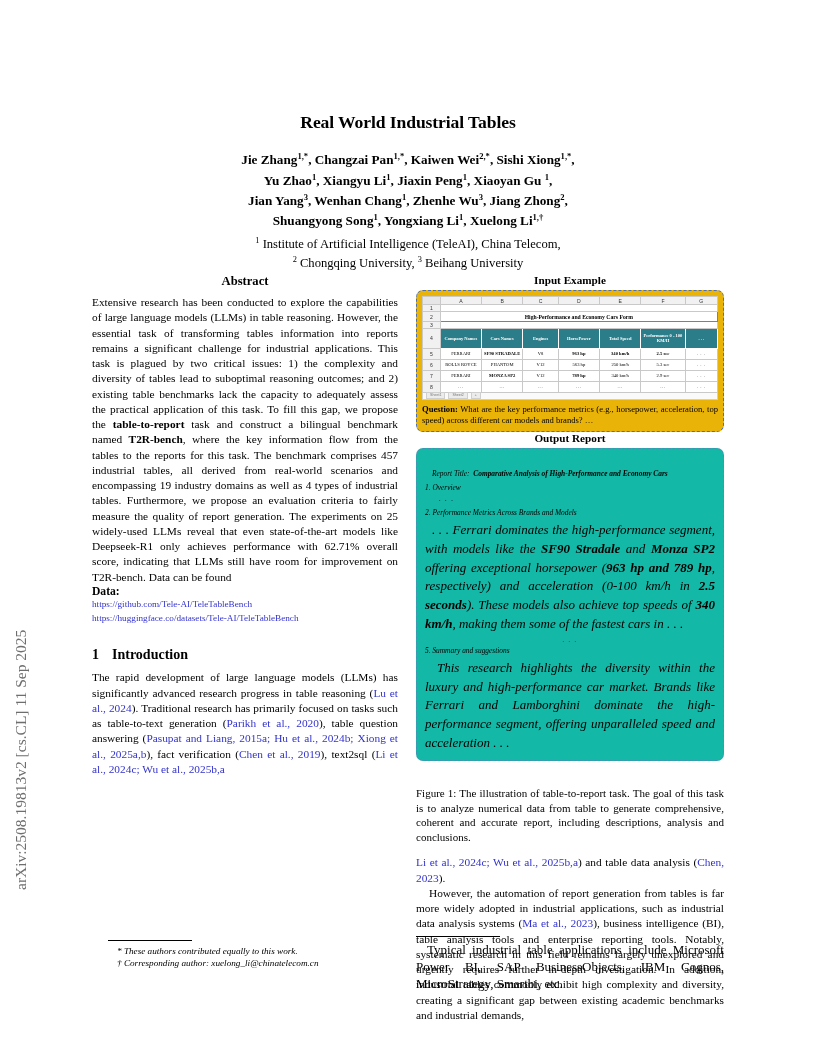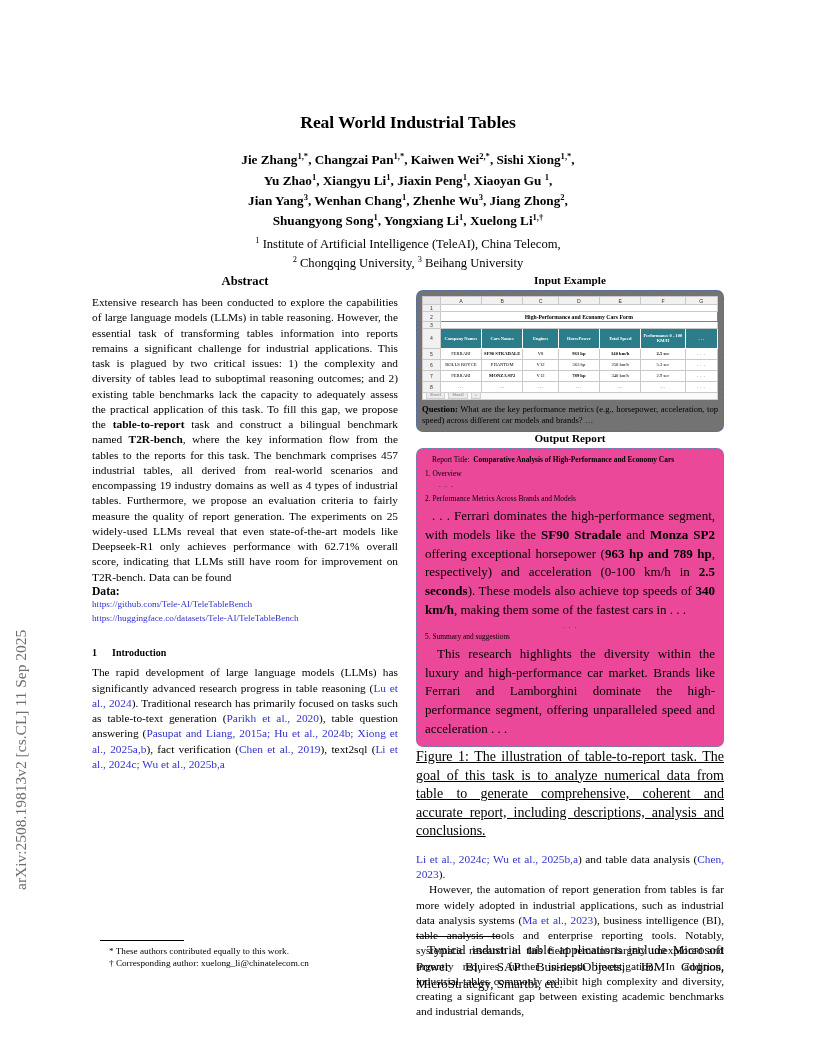--- a/index.html
+++ b/index.html
@@ -76,58 +76,59 @@
   .data-link {
     color: #3333cc;
     font-size: 9.2px;
     line-height: 1.5;
     word-break: break-all;
     text-decoration: none;
     display: block;
   }
 
   .sec-head {
-    font-size: 10px;
+    font-size: 14px;
     font-weight: bold;
     margin-top: 22px;
     margin-bottom: 7px;
   }
   .sec-head .num { display: inline-block; min-width: 20px; }
 
   .body-text {
     font-size: 11.35px;
     line-height: 1.345;
     text-align: justify;
   }
   .body-text .ind { display: inline-block; width: 13px; }
   .cite { color: #3333cc; }
 
   
-  .footnote-wrap-l { position: absolute; left: 100px; top: 940px; width: 306px; }
+  .footnote-wrap-l { position: absolute; left: 108px; top: 940px; width: 306px; font-style: italic; }
   .footnote-wrap-r { position: absolute; left: 416px; top: 936px; width: 308px; }
   .fn-rule { width: 84px; height: 1px; background: #000; margin-bottom: 4px; }
   .fn-text { font-size: 9.2px; line-height: 1.35; }
   .fn-text .fn-line { padding-left: 11px; text-indent: -2px; }
   .fn-text-r { font-size: 13px; line-height: 1.32; text-align: justify; }
   .fn-text-r .ind { display: inline-block; width: 11px; }
 
   
   .fig-head { text-align: center; font-weight: bold; font-size: 11.2px; margin-bottom: 4px; }
 
   .dashed-box {
     border: 1.3px dashed #4a6fb5;
     border-radius: 7px;
     padding: 5px 5px 4px 5px;
-    background: #737373;
+    background: #eab308;
   }
   .dashed-box.report {
     border-color: #4a8fb5;
-    background: #ec4899;
-    padding: 6px 8px 7px 8px;
+    background: #14b8a6;
+    padding: 20px 8px 7px 8px;
     margin-top: 2px;
+    font-style: italic;
   }
 
   
   .sheet { width: 100%; border-collapse: collapse; table-layout: fixed; background: #fff; }
   .sheet td, .sheet th { border: 0.6px solid #c9c9c9; padding: 0; }
   .sheet .colhdr {
     background: #f1f1f1;
     text-align: center;
     font-size: 5.1px;
     color: #333;
@@ -201,25 +202,24 @@
 
   .report-line { font-size: 7.4px; line-height: 1.45; margin: 0 0 1px 0; }
   .report-line.title-line { margin-bottom: 3px; }
   .report-line b { font-weight: bold; }
   .report-ellipsis { text-align: center; font-size: 7.4px; letter-spacing: 1.2px; color: #333; margin: 1px 0 2px 0; }
   .report-indent { display: inline-block; width: 12px; }
   .report-small-indent { display: inline-block; width: 7px; }
   .report-para { font-size: 13px; line-height: 1.45; text-align: justify; margin-top: 2px; }
 
   .fig-caption {
-    margin-top: 1px;
-    font-size: 14px;
+    margin-top: 25px;
+    font-size: 11px;
     line-height: 1.33;
     text-align: justify;
-    text-decoration: underline;
   }
 </style>
 </head>
 <body>
 
 <div class="page">
 
   <div class="arxiv-stamp-wrap">
     <div class="arxiv-rot">arXiv:2508.19813v2  [cs.CL]  11 Sep 2025</div>
   </div>

